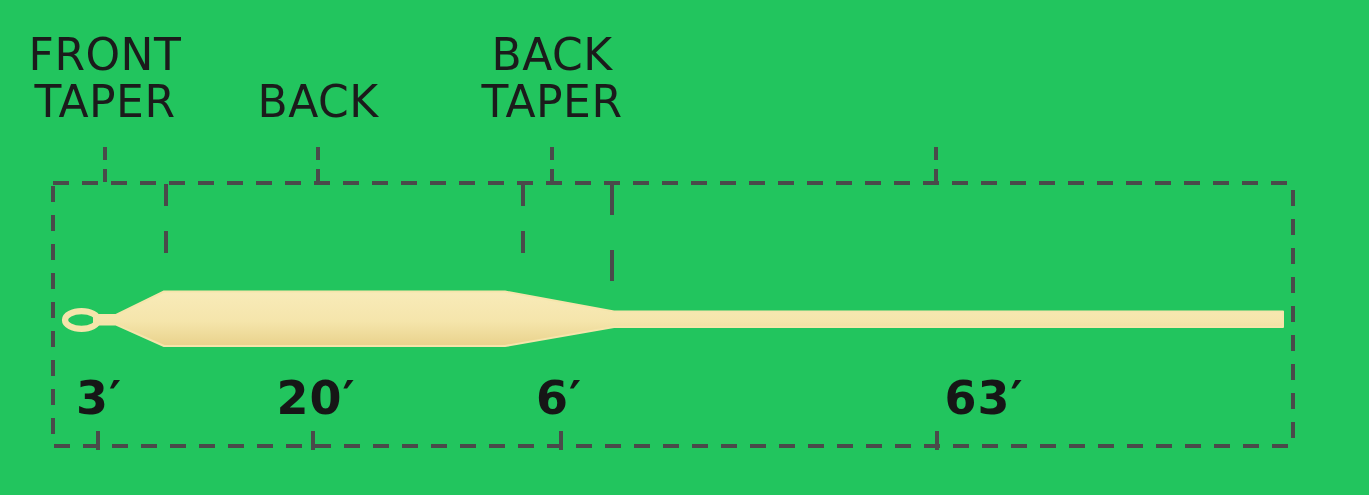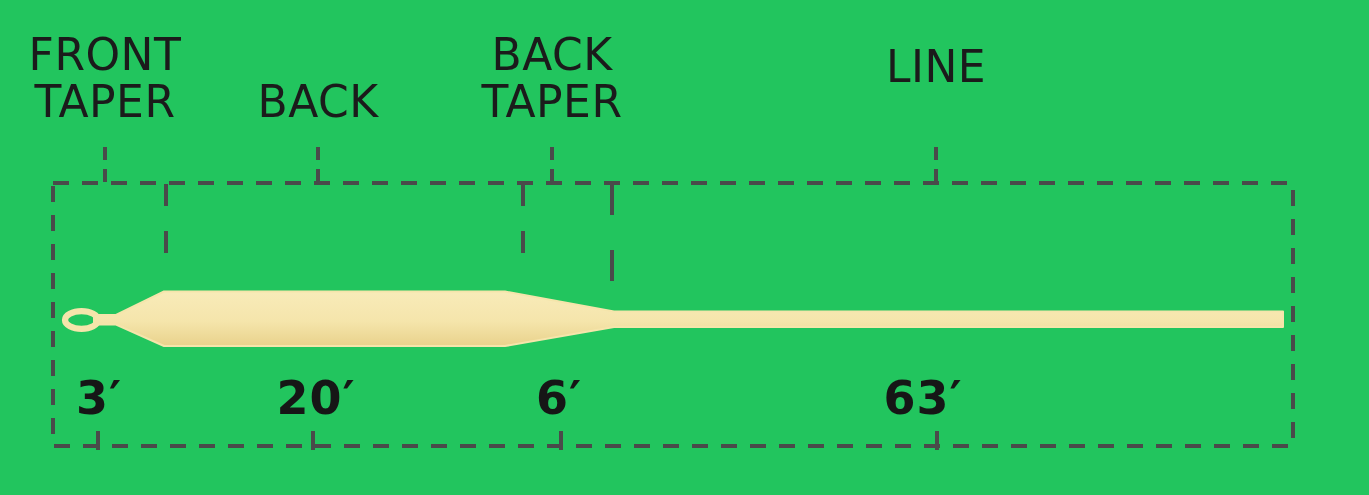--- a/index.html
+++ b/index.html
@@ -96,21 +96,20 @@
   <div class="sec-label" style="left:318px; top:78px;">
     <span>BACK</span>
   </div>
 
   <div class="sec-label" style="left:552px; top:31px;">
     <span>BACK</span>
     <span>TAPER</span>
   </div>
 
   <div class="sec-label" style="left:936px; top:43px;">
-    <span>LINE</span>
   </div>
 
   <div class="len-label" style="left:99px; top:371px;">3′</div>
   <div class="len-label" style="left:316px; top:371px;">20′</div>
   <div class="len-label" style="left:559px; top:371px;">6′</div>
-  <div class="len-label" style="left:923px; top:371px;">63′</div>
+  <div class="len-label" style="left:984px; top:371px;">63′</div>
 
 </div>
 
 </body></html>

